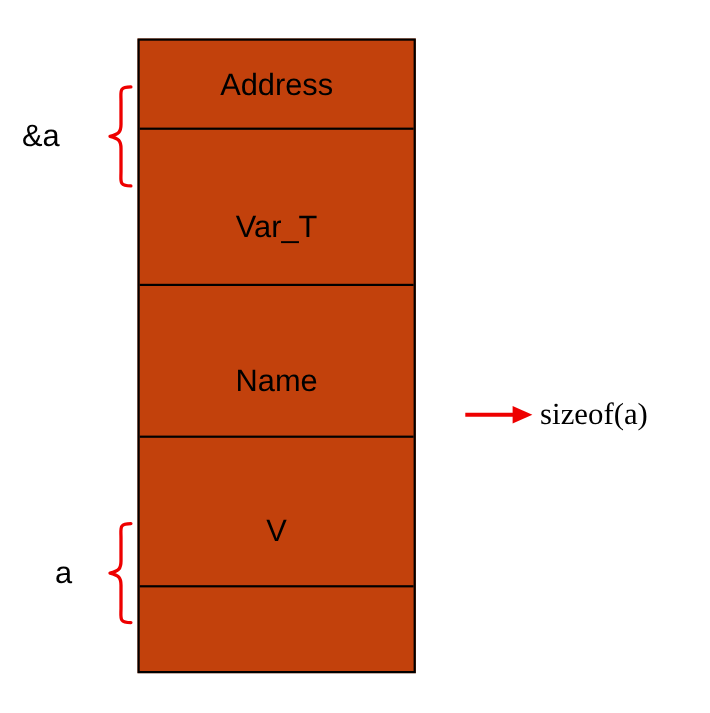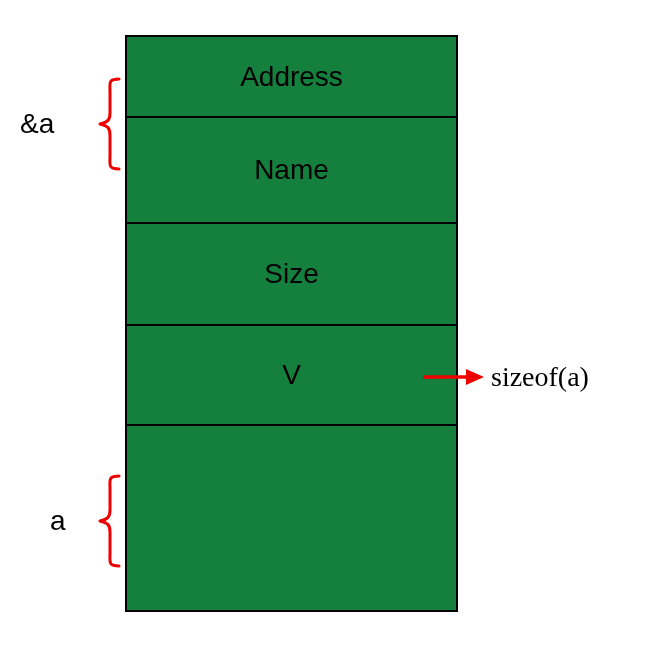--- a/index.html
+++ b/index.html
@@ -17,27 +17,28 @@
   .canvas {
     position: absolute;
     inset: 0;
     width: 645px;
     height: 648px;
   }
   .memory-box {
     position: absolute;
     left: 125px;
     top: 35px;
-    width: 333px;
+    width: 253px;
     height: 577px;
     border: 2px solid var(--border-color, #000);
     box-sizing: border-box;
     display: flex;
     flex-direction: column;
-    background: #15803d;
+    background: #c2410c;
+    gap: 36px;
   }
   .memory-row {
     display: flex;
     align-items: center;
     justify-content: center;
     border-bottom: 2px solid var(--border-color, #000);
     box-sizing: border-box;
     font-size: 28px;
     color: var(--text-color, #000);
   }
@@ -79,24 +80,24 @@
 </head>
 <body>
 
 <div class="canvas">
 
   <div class="memory-box">
     <div class="memory-row">
       <span>Address</span>
     </div>
     <div class="memory-row">
-      <span>Name</span>
+      <span>Var_T</span>
     </div>
     <div class="memory-row">
-      <span>Size</span>
+      <span>Name</span>
     </div>
     <div class="memory-row">
       <span>V</span>
     </div>
   </div>
 
   <svg class="brace-svg" style="left:93px; top:77px;" width="32" height="94" viewBox="0 0 32 94">
     <path class="brace-path" d="M 26 2 C 15 2, 17 6, 17 15 L 17 36 C 17 43, 15 45, 7 47 C 15 49, 17 51, 17 58 L 17 79 C 17 88, 15 92, 26 92"></path>
   </svg>
   <span class="annotation-label" style="left:20px; top:124px;">&amp;a</span>

